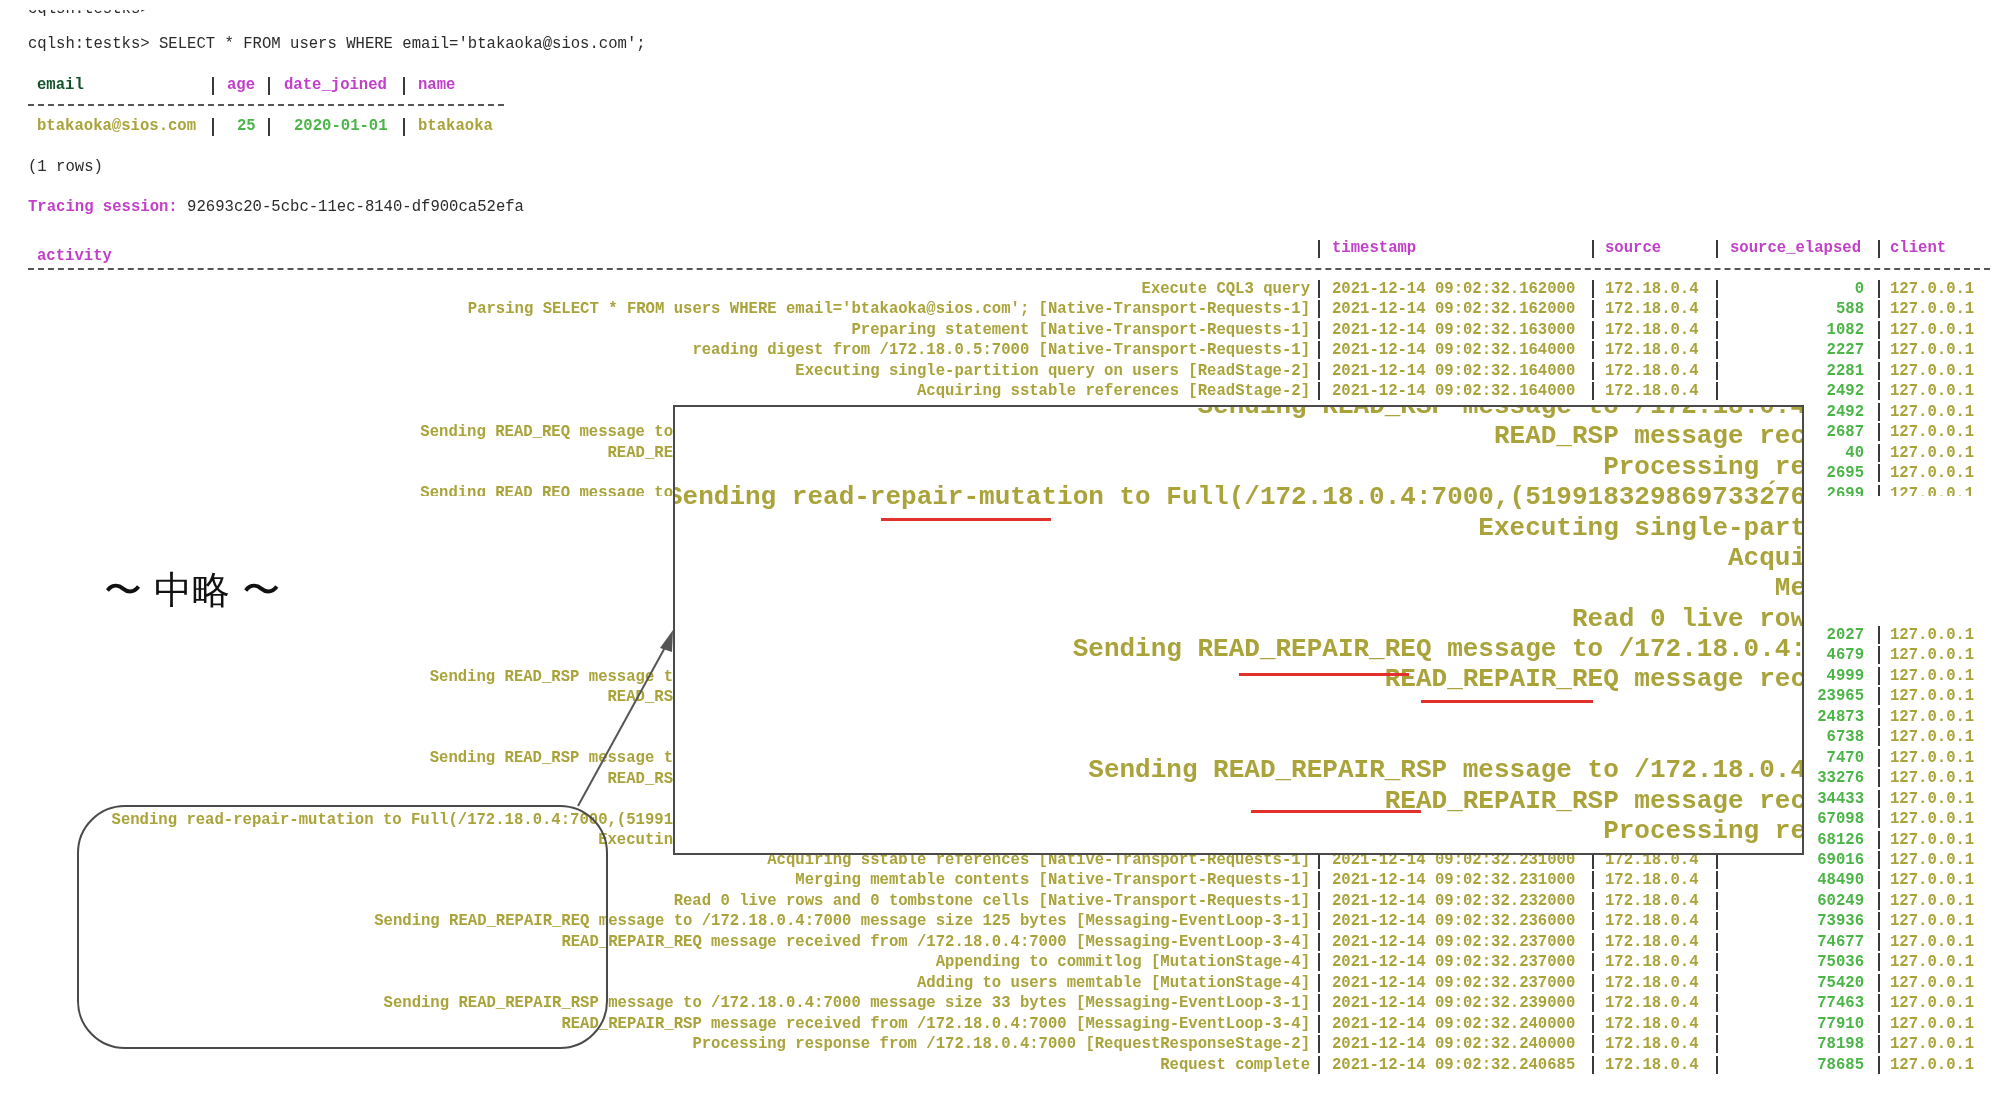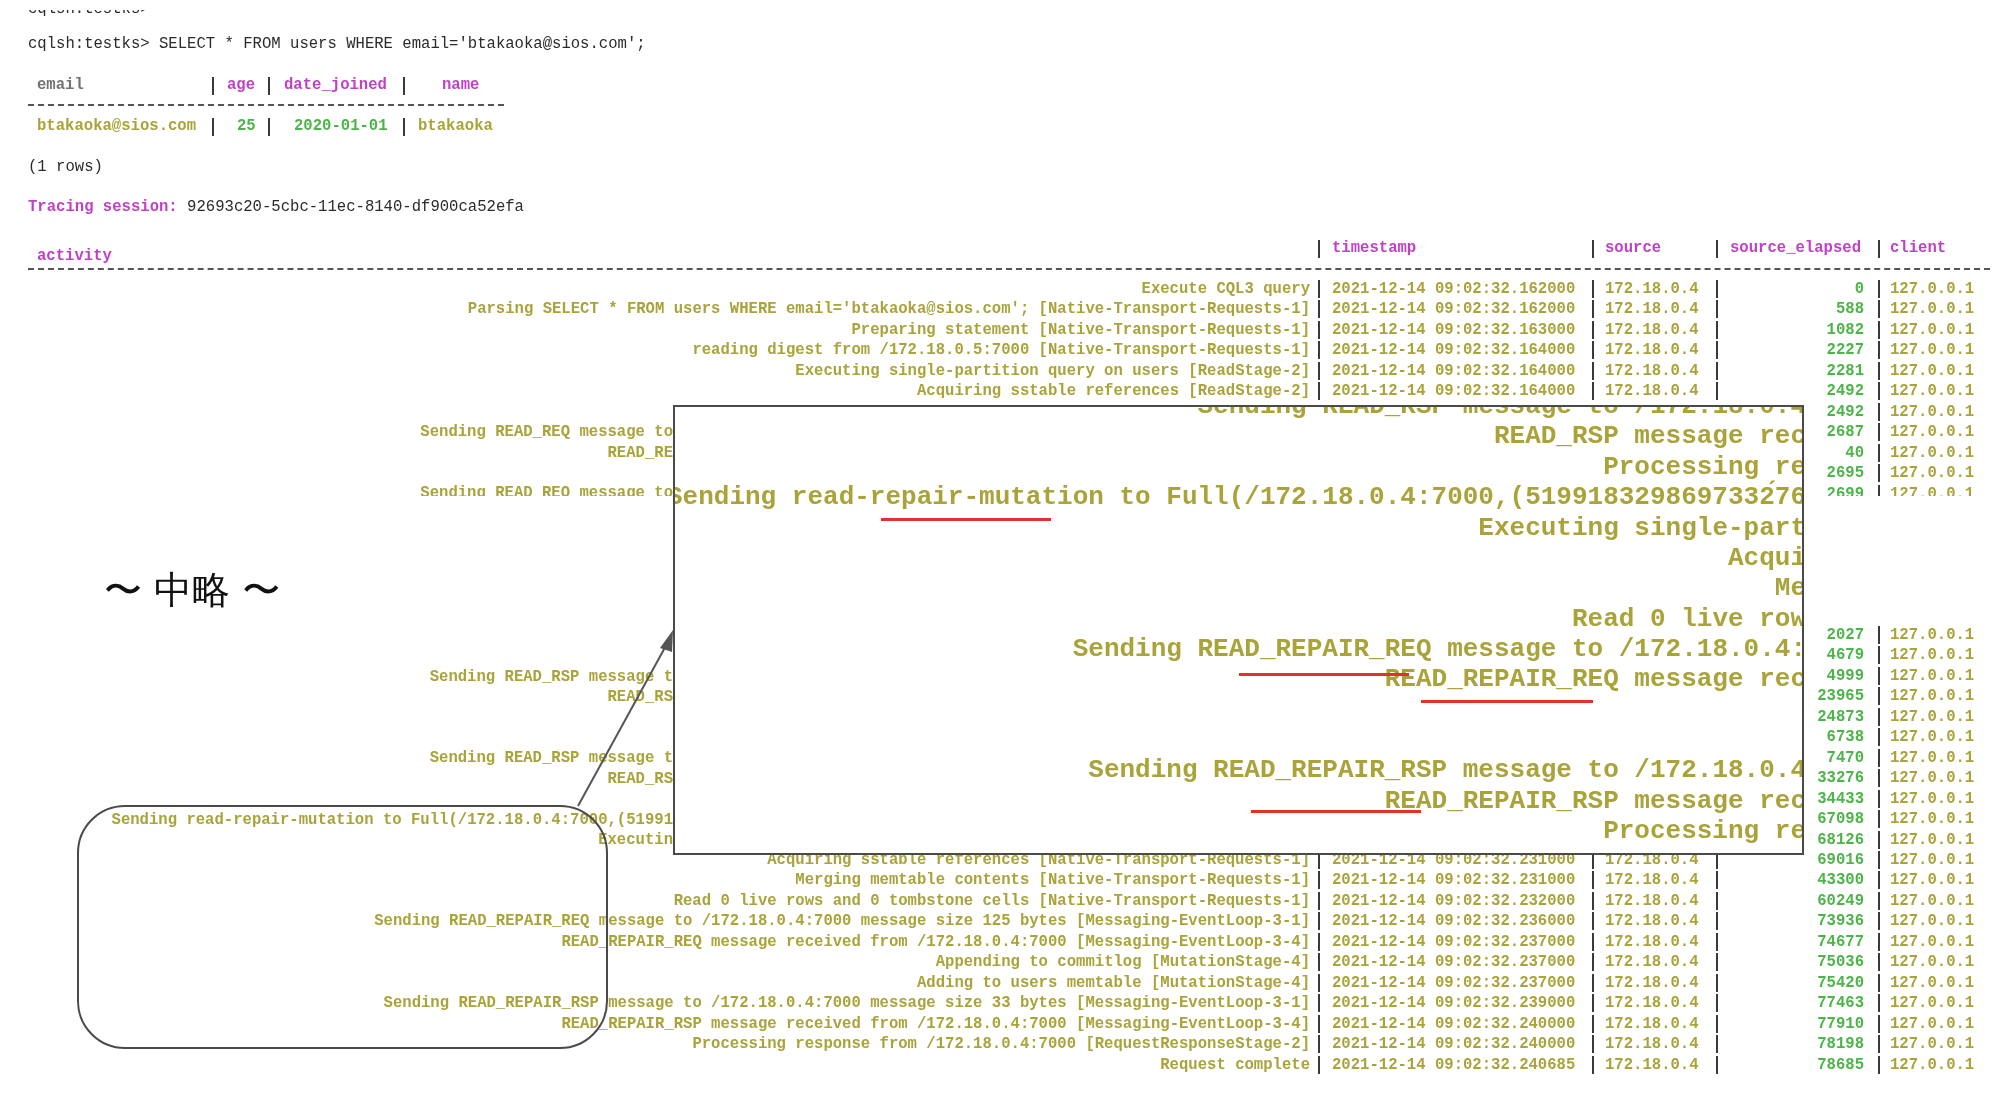--- a/index.html
+++ b/index.html
@@ -1,20 +1,20 @@
 <!DOCTYPE html>
 <html><head>
 <meta charset="utf-8">
 <style>
   html, body { margin:0; padding:0; background:#ffffff; }
   body { width:1994px; height:1096px; position:relative; overflow:hidden;
          font-family:"DejaVu Sans Mono","Liberation Mono",monospace; }
   .mono { font-family:"Liberation Mono","DejaVu Sans Mono",monospace; font-size:15.6px; line-height:20.45px; white-space:pre; position:absolute; }
   .plain { color:#2b2b2b; }
-  .hdr-red { color:#737373; font-weight:bold; }
+  .hdr-red { color:#14532d; font-weight:bold; }
   .hdr-mag { color:#c23fc9; font-weight:bold; }
   .olive { color:#a9a33a; font-weight:bold; }
   .green { color:#4cb548; font-weight:bold; }
   .row { position:absolute; left:0; height:20.45px; width:1994px; }
   .cell { position:absolute; top:0; white-space:pre; }
   .bar { position:absolute; top:1px; width:2px; height:18px; background:#3a3a3a; }
   .dash-line { position:absolute; height:0; border-top:2px dashed #555; }
 
   .overlay { position:absolute; left:673px; top:405px; width:1131px; height:450px; background:#fff;
              border:2px solid #4a4a4a; box-sizing:border-box; overflow:hidden; }
@@ -33,21 +33,21 @@
 
 <div class="mono plain" style="left:28px; top:34px;"><span>cqlsh:testks&gt;</span><span> SELECT * FROM users WHERE email='btakaoka@sios.com';</span></div>
 
 <div>
   <div class="mono hdr-red" style="left:37px; top:75px;">email</div>
   <div class="bar" style="left:212px; top:77px;"></div>
   <div class="mono hdr-mag" style="left:227px; top:75px;">age</div>
   <div class="bar" style="left:268px; top:77px;"></div>
   <div class="mono hdr-mag" style="left:284px; top:75px;">date_joined</div>
   <div class="bar" style="left:403px; top:77px;"></div>
-  <div class="mono hdr-mag" style="left:442px; top:75px;">name</div>
+  <div class="mono hdr-mag" style="left:418px; top:75px;">name</div>
   <div class="dash-line" style="left:28px; top:104px; width:476px;"></div>
 
   <div class="mono olive" style="left:37px; top:116px;">btakaoka@sios.com</div>
   <div class="bar" style="left:212px; top:118px;"></div>
   <div class="mono green" style="left:237px; top:116px;">25</div>
   <div class="bar" style="left:268px; top:118px;"></div>
   <div class="mono green" style="left:294px; top:116px;">2020-01-01</div>
   <div class="bar" style="left:403px; top:118px;"></div>
   <div class="mono olive" style="left:418px; top:116px;">btakaoka</div>
 
@@ -241,21 +241,21 @@
         <div class="bar" style="left:1878px;"></div>
         <div class="cell olive" style="font-family:&quot;Liberation Mono&quot;,&quot;DejaVu Sans Mono&quot;,monospace;font-size:15.6px;line-height:20.45px;font-weight:bold;left:1890px;">127.0.0.1</div>
       </div>
       <div class="row" style="top:870.45px;">
         <div class="cell olive" style="font-family:&quot;Liberation Mono&quot;,&quot;DejaVu Sans Mono&quot;,monospace;font-size:15.6px;line-height:20.45px;font-weight:bold;right:684px;text-align:right;">Merging memtable contents [Native-Transport-Requests-1]</div>
         <div class="bar" style="left:1318px;"></div>
         <div class="cell olive" style="font-family:&quot;Liberation Mono&quot;,&quot;DejaVu Sans Mono&quot;,monospace;font-size:15.6px;line-height:20.45px;font-weight:bold;left:1332px;">2021-12-14 09:02:32.231000</div>
         <div class="bar" style="left:1592px;"></div>
         <div class="cell olive" style="font-family:&quot;Liberation Mono&quot;,&quot;DejaVu Sans Mono&quot;,monospace;font-size:15.6px;line-height:20.45px;font-weight:bold;left:1605px;">172.18.0.4</div>
         <div class="bar" style="left:1716px;"></div>
-        <div class="cell green" style="font-family:&quot;Liberation Mono&quot;,&quot;DejaVu Sans Mono&quot;,monospace;font-size:15.6px;line-height:20.45px;font-weight:bold;right:130px;text-align:right;">43300</div>
+        <div class="cell green" style="font-family:&quot;Liberation Mono&quot;,&quot;DejaVu Sans Mono&quot;,monospace;font-size:15.6px;line-height:20.45px;font-weight:bold;right:130px;text-align:right;">48490</div>
         <div class="bar" style="left:1878px;"></div>
         <div class="cell olive" style="font-family:&quot;Liberation Mono&quot;,&quot;DejaVu Sans Mono&quot;,monospace;font-size:15.6px;line-height:20.45px;font-weight:bold;left:1890px;">127.0.0.1</div>
       </div>
       <div class="row" style="top:890.9px;">
         <div class="cell olive" style="font-family:&quot;Liberation Mono&quot;,&quot;DejaVu Sans Mono&quot;,monospace;font-size:15.6px;line-height:20.45px;font-weight:bold;right:684px;text-align:right;">Read 0 live rows and 0 tombstone cells [Native-Transport-Requests-1]</div>
         <div class="bar" style="left:1318px;"></div>
         <div class="cell olive" style="font-family:&quot;Liberation Mono&quot;,&quot;DejaVu Sans Mono&quot;,monospace;font-size:15.6px;line-height:20.45px;font-weight:bold;left:1332px;">2021-12-14 09:02:32.232000</div>
         <div class="bar" style="left:1592px;"></div>
         <div class="cell olive" style="font-family:&quot;Liberation Mono&quot;,&quot;DejaVu Sans Mono&quot;,monospace;font-size:15.6px;line-height:20.45px;font-weight:bold;left:1605px;">172.18.0.4</div>
         <div class="bar" style="left:1716px;"></div>

